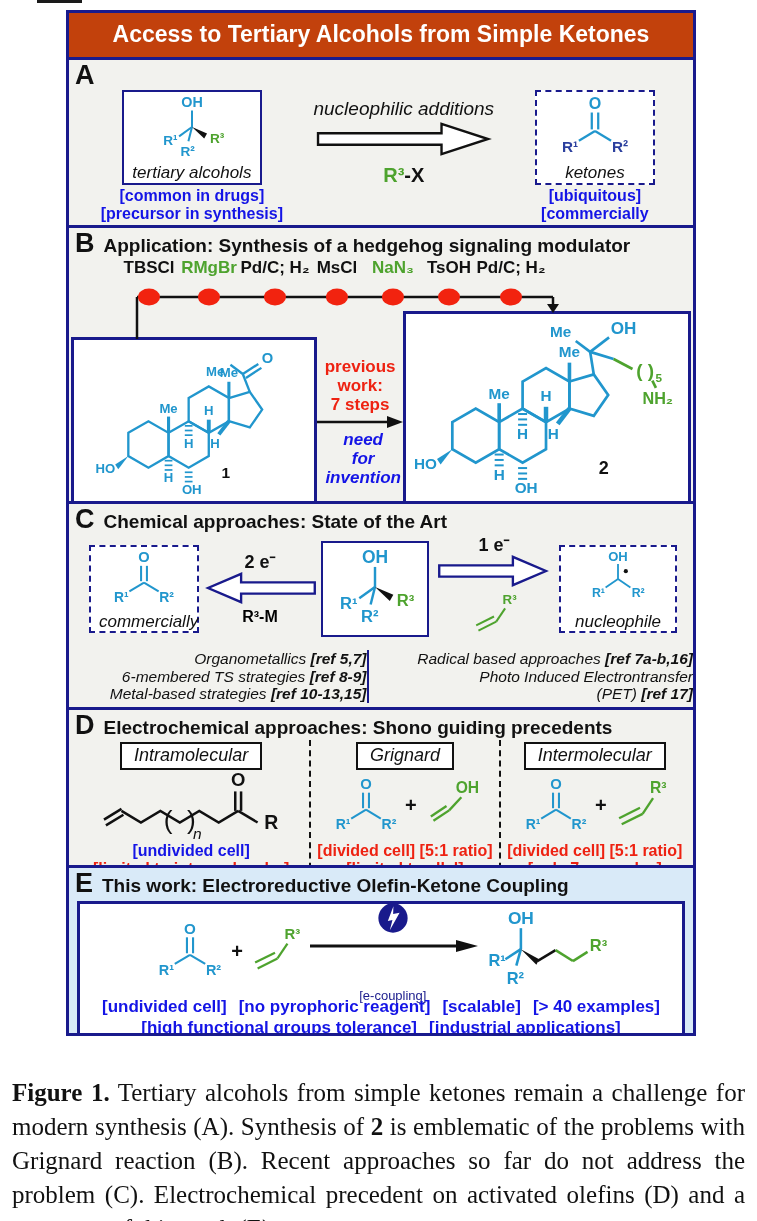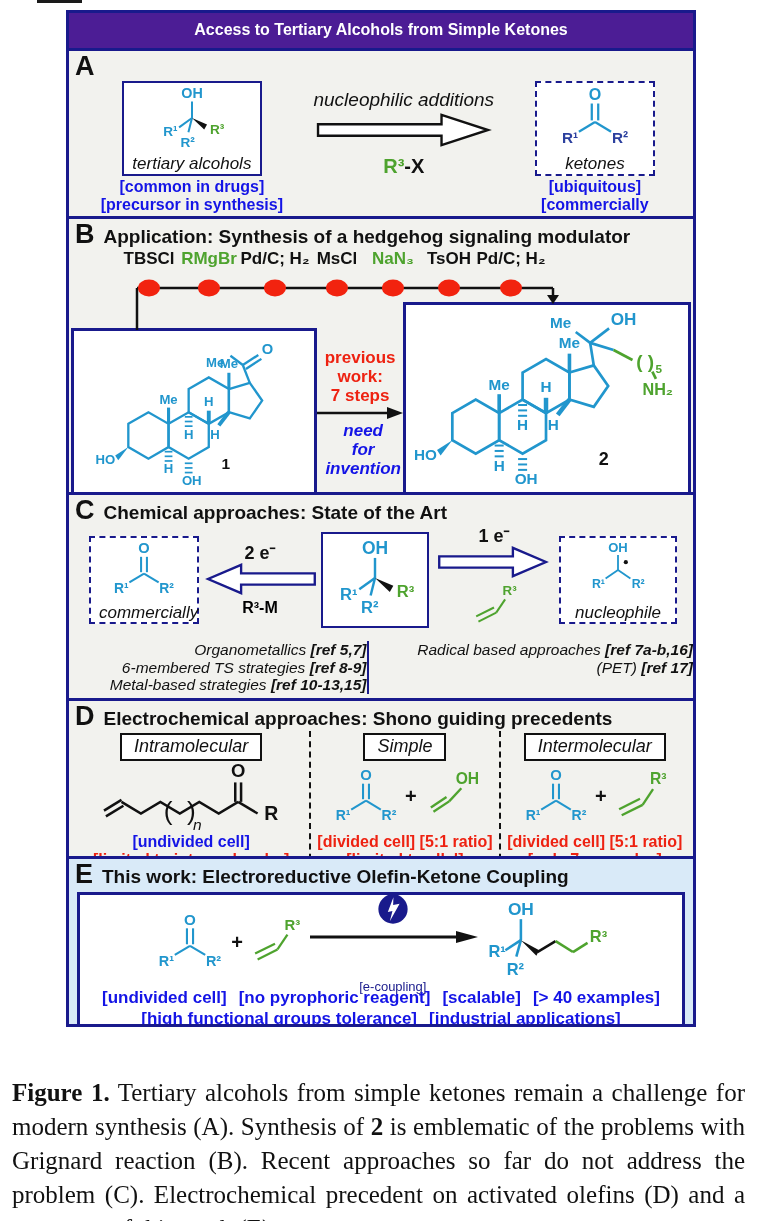--- a/index.html
+++ b/index.html
@@ -8,22 +8,22 @@
     background:#ffffff; font-family:"Liberation Sans", sans-serif;
     overflow:hidden;
   }
   .artifact { position:absolute; left:37px; top:0; width:45px; height:3px; background:#1a1a1a; }
 
   .figure {
     position:absolute; left:66px; top:10px; width:630px;
     border:3px solid #191a8c; background:#f2f2ee;
   }
   .titlebar {
-    background:#4c1d95; color:#fff; text-align:center;
-    font-size:16px; font-weight:bold; padding:8px 0 9px 0;
+    background:#c2410c; color:#fff; text-align:center;
+    font-size:23px; font-weight:bold; padding:8px 0 9px 0;
   }
   .panel { border-top:3px solid #191a8c; background:#f2f2ee; position:relative; overflow:hidden; }
   .pA { height:168px; } .pB { height:276px; } .pC { height:206px; }
   .pD { height:158px; } .pE { height:168px; background:#d9eaf8; }
   .phead { display:flex; align-items:baseline; gap:9px; padding:2px 6px 0 6px; }
   .pletter { font-size:27px; font-weight:bold; line-height:1; color:#111; }
   .phtext { font-size:19px; font-weight:bold; color:#111; }
 
   
   .a-row { display:flex; padding:1px 6px 0 10px; }
@@ -355,20 +355,21 @@
       </div>
     </div>
     <div class="c-refs">
       <div class="c-refcol left">
         <div><span>Organometallics </span><span class="c-refb">[ref 5,7]</span></div>
         <div><span>6-membered TS strategies </span><span class="c-refb">[ref 8-9]</span></div>
         <div><span>Metal-based strategies </span><span class="c-refb">[ref 10-13,15]</span></div>
       </div>
       <div class="c-refcol right">
         <div><span>Radical based approaches </span><span class="c-refb">[ref 7a-b,16]</span></div>
+        <div><span>Photo Induced Electrontransfer</span></div>
         <div><span>(PET) </span><span class="c-refb">[ref 17]</span></div>
       </div>
     </div>
     <div class="c-red">[limitations in conditions and substrates scope] [no general methods]</div>
   </div>
 
   <div class="panel pD">
     <div class="phead">
       <span class="pletter">D</span>
       <span class="phtext">Electrochemical approaches: Shono guiding precedents</span>
@@ -392,21 +393,21 @@
             <text x="98" y="60" fill="#111" font-size="27" text-anchor="middle">)</text>
             <text x="104" y="70" fill="#111" font-size="16" font-style="italic" text-anchor="middle">n</text>
           </svg>
         </div>
         <div class="d-tags">
           <div class="t-blue">[undivided cell]</div>
           <div class="t-red">[limited to intramolecular]</div>
         </div>
       </div>
       <div class="d-col d-c2">
-        <div class="d-title">Simple</div>
+        <div class="d-title">Grignard</div>
         <div class="d-struct">
           <svg width="74" height="64" viewBox="0 0 100 82">
             <text x="50" y="18" class="tcy" font-size="20" text-anchor="middle">O</text>
             <line x1="46" y1="23" x2="46" y2="44" stroke="#2196cd" stroke-width="2.8"></line>
             <line x1="54" y1="23" x2="54" y2="44" stroke="#2196cd" stroke-width="2.8"></line>
             <line x1="50" y1="46" x2="30" y2="58" stroke="#2196cd" stroke-width="2.8"></line>
             <line x1="50" y1="46" x2="70" y2="58" stroke="#2196cd" stroke-width="2.8"></line>
             <text x="19" y="72" class="tcy" font-size="19" text-anchor="middle">R¹</text>
             <text x="81" y="72" class="tcy" font-size="19" text-anchor="middle">R²</text>
           </svg>

